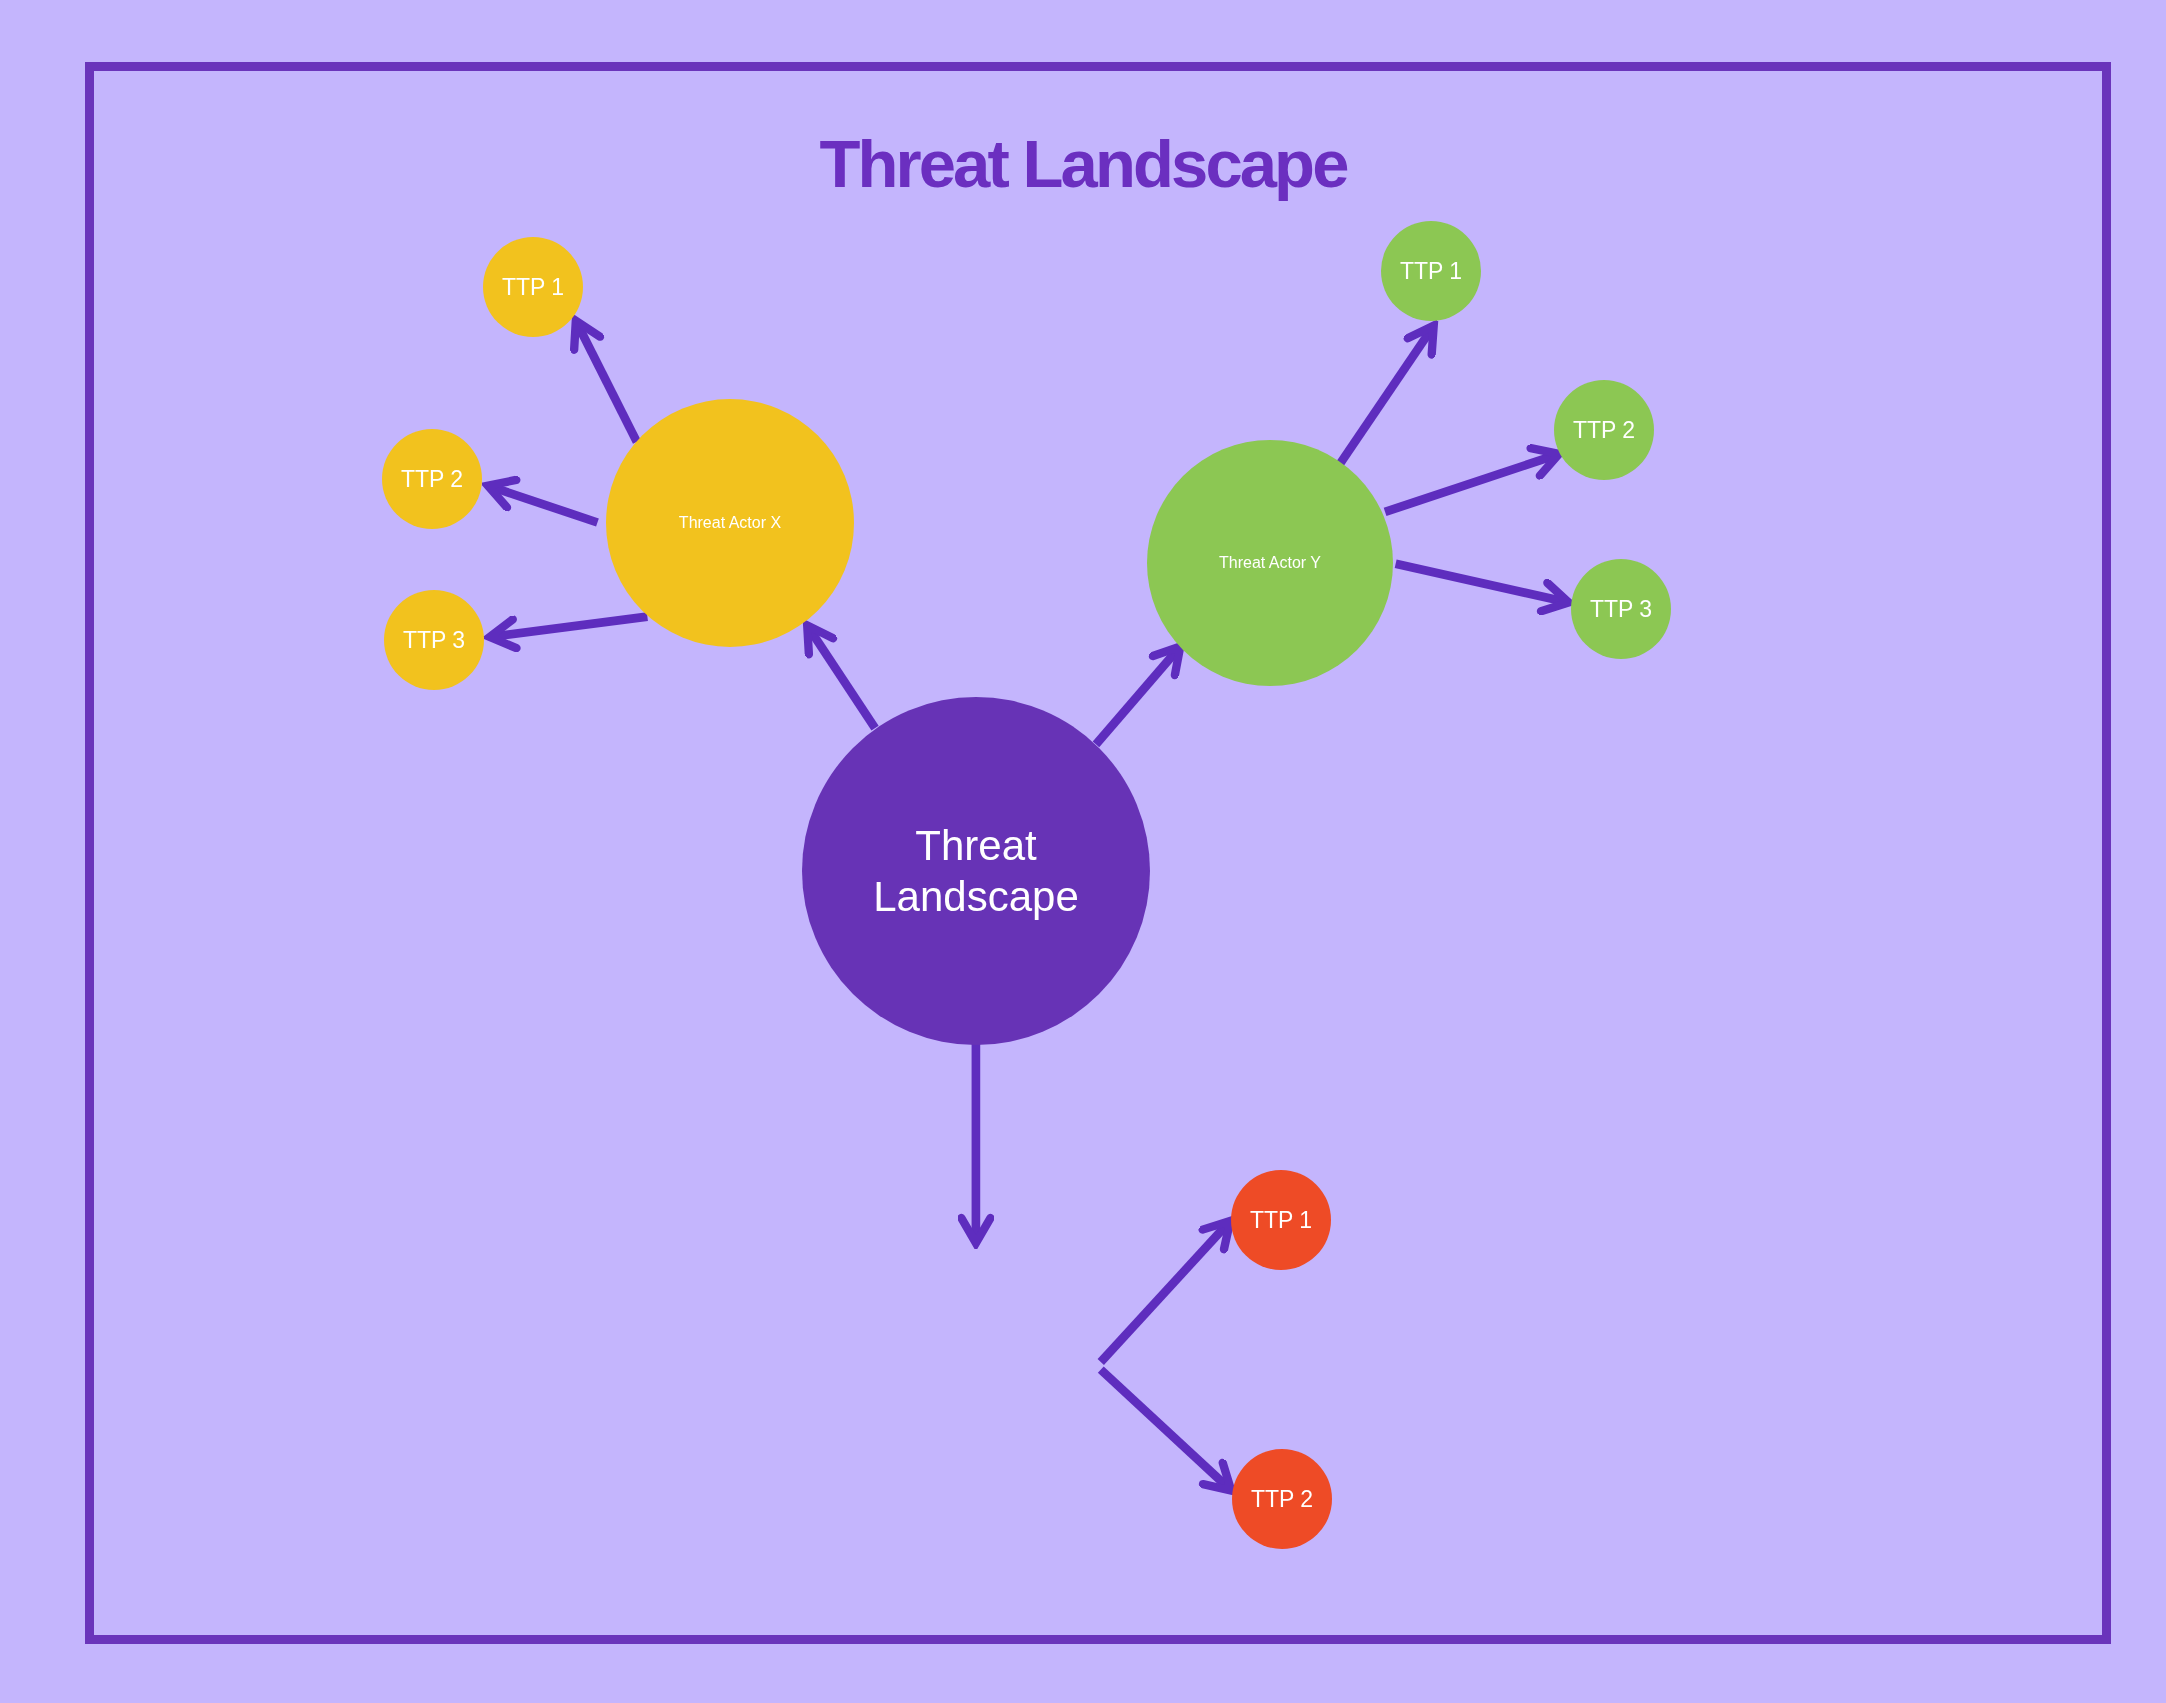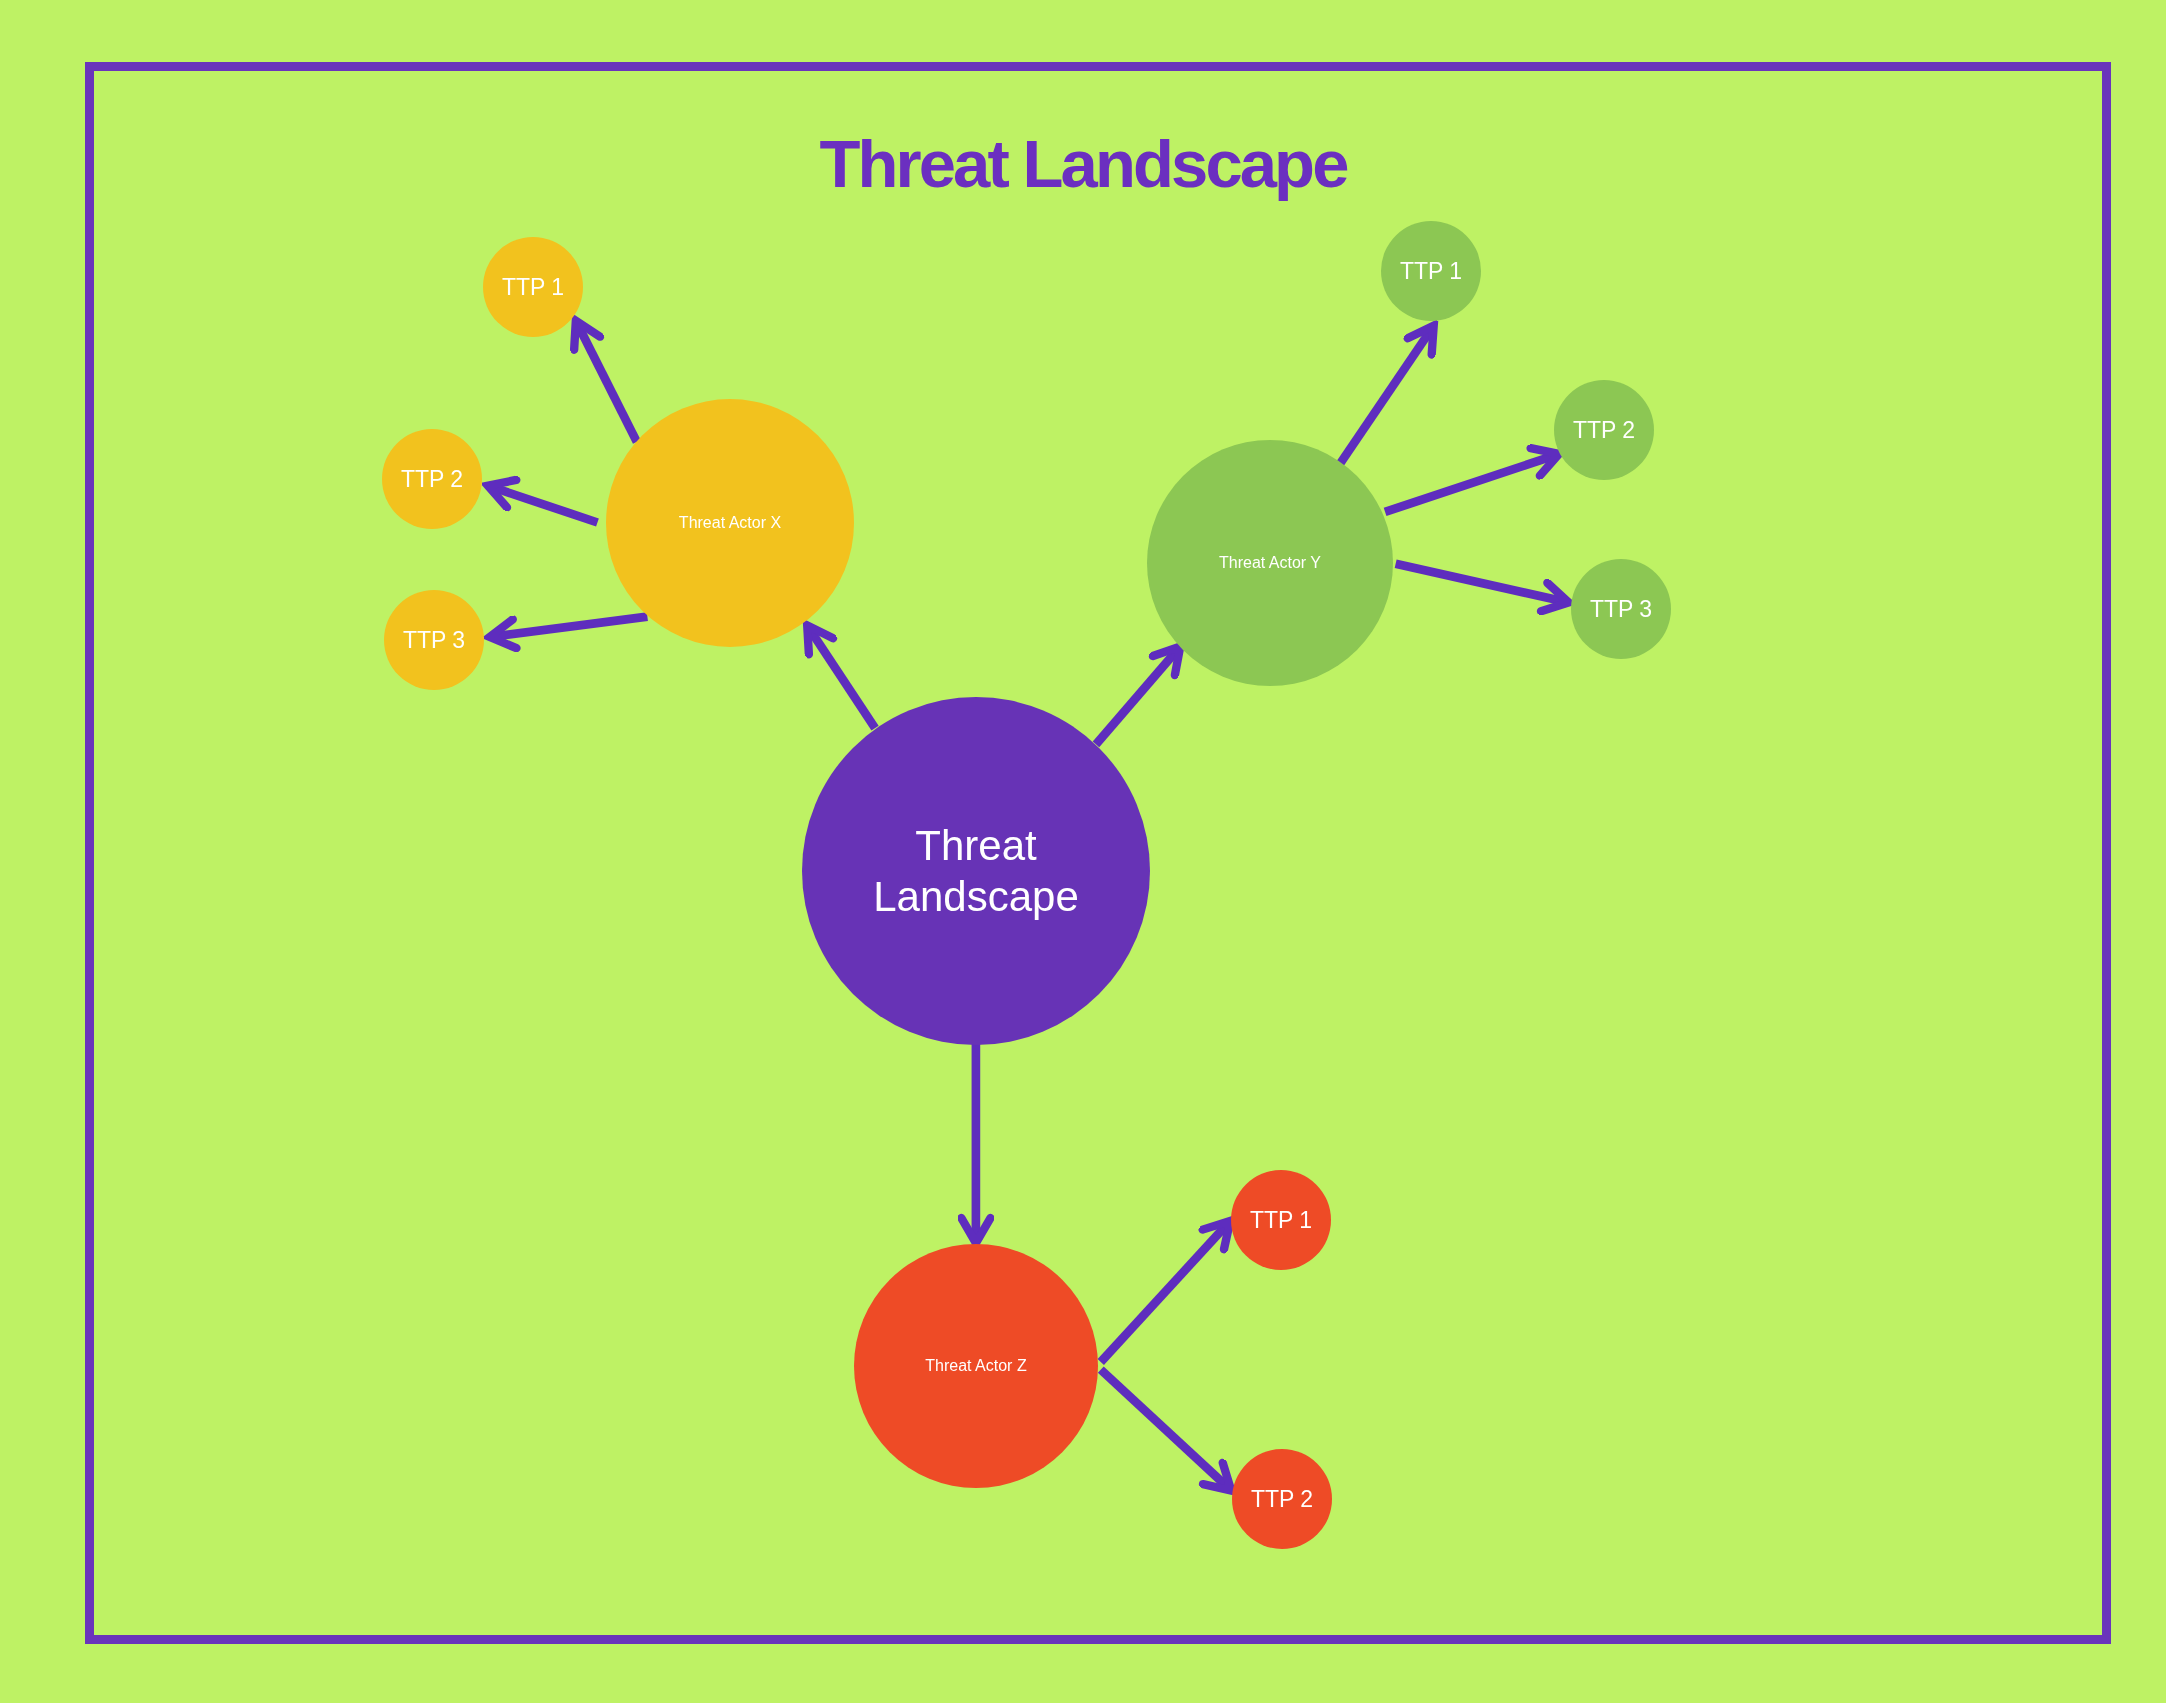--- a/index.html
+++ b/index.html
@@ -5,21 +5,21 @@
   html, body {
     margin: 0;
     padding: 0;
     background: #ffffff;
     font-family: "Liberation Sans", sans-serif;
   }
   .canvas {
     position: relative;
     width: 2166px;
     height: 1703px;
-    background: #bef264;
+    background: #c4b5fd;
     overflow: hidden;
   }
   .frame {
     position: absolute;
     left: 85px;
     top: 62px;
     width: 2008px;
     height: 1564px;
     border: 9.6px solid #6A34BB;
     box-sizing: content-box;
@@ -119,23 +119,20 @@
   <div class="node green ttp" style="left:1381px; top:221px; width:100px; height:100px;">
     <span class="lbl">TTP 1</span>
   </div>
   <div class="node green ttp" style="left:1554px; top:380px; width:100px; height:100px;">
     <span class="lbl">TTP 2</span>
   </div>
   <div class="node green ttp" style="left:1571px; top:559px; width:100px; height:100px;">
     <span class="lbl">TTP 3</span>
   </div>
 
-  <div class="node red actor" style="left:854px; top:1244px; width:244px; height:244px;">
-    <span class="lbl">Threat Actor Z</span>
-  </div>
   <div class="node red ttp" style="left:1231px; top:1170px; width:100px; height:100px;">
     <span class="lbl">TTP 1</span>
   </div>
   <div class="node red ttp" style="left:1232px; top:1449px; width:100px; height:100px;">
     <span class="lbl">TTP 2</span>
   </div>
 
 </div>
 
 

